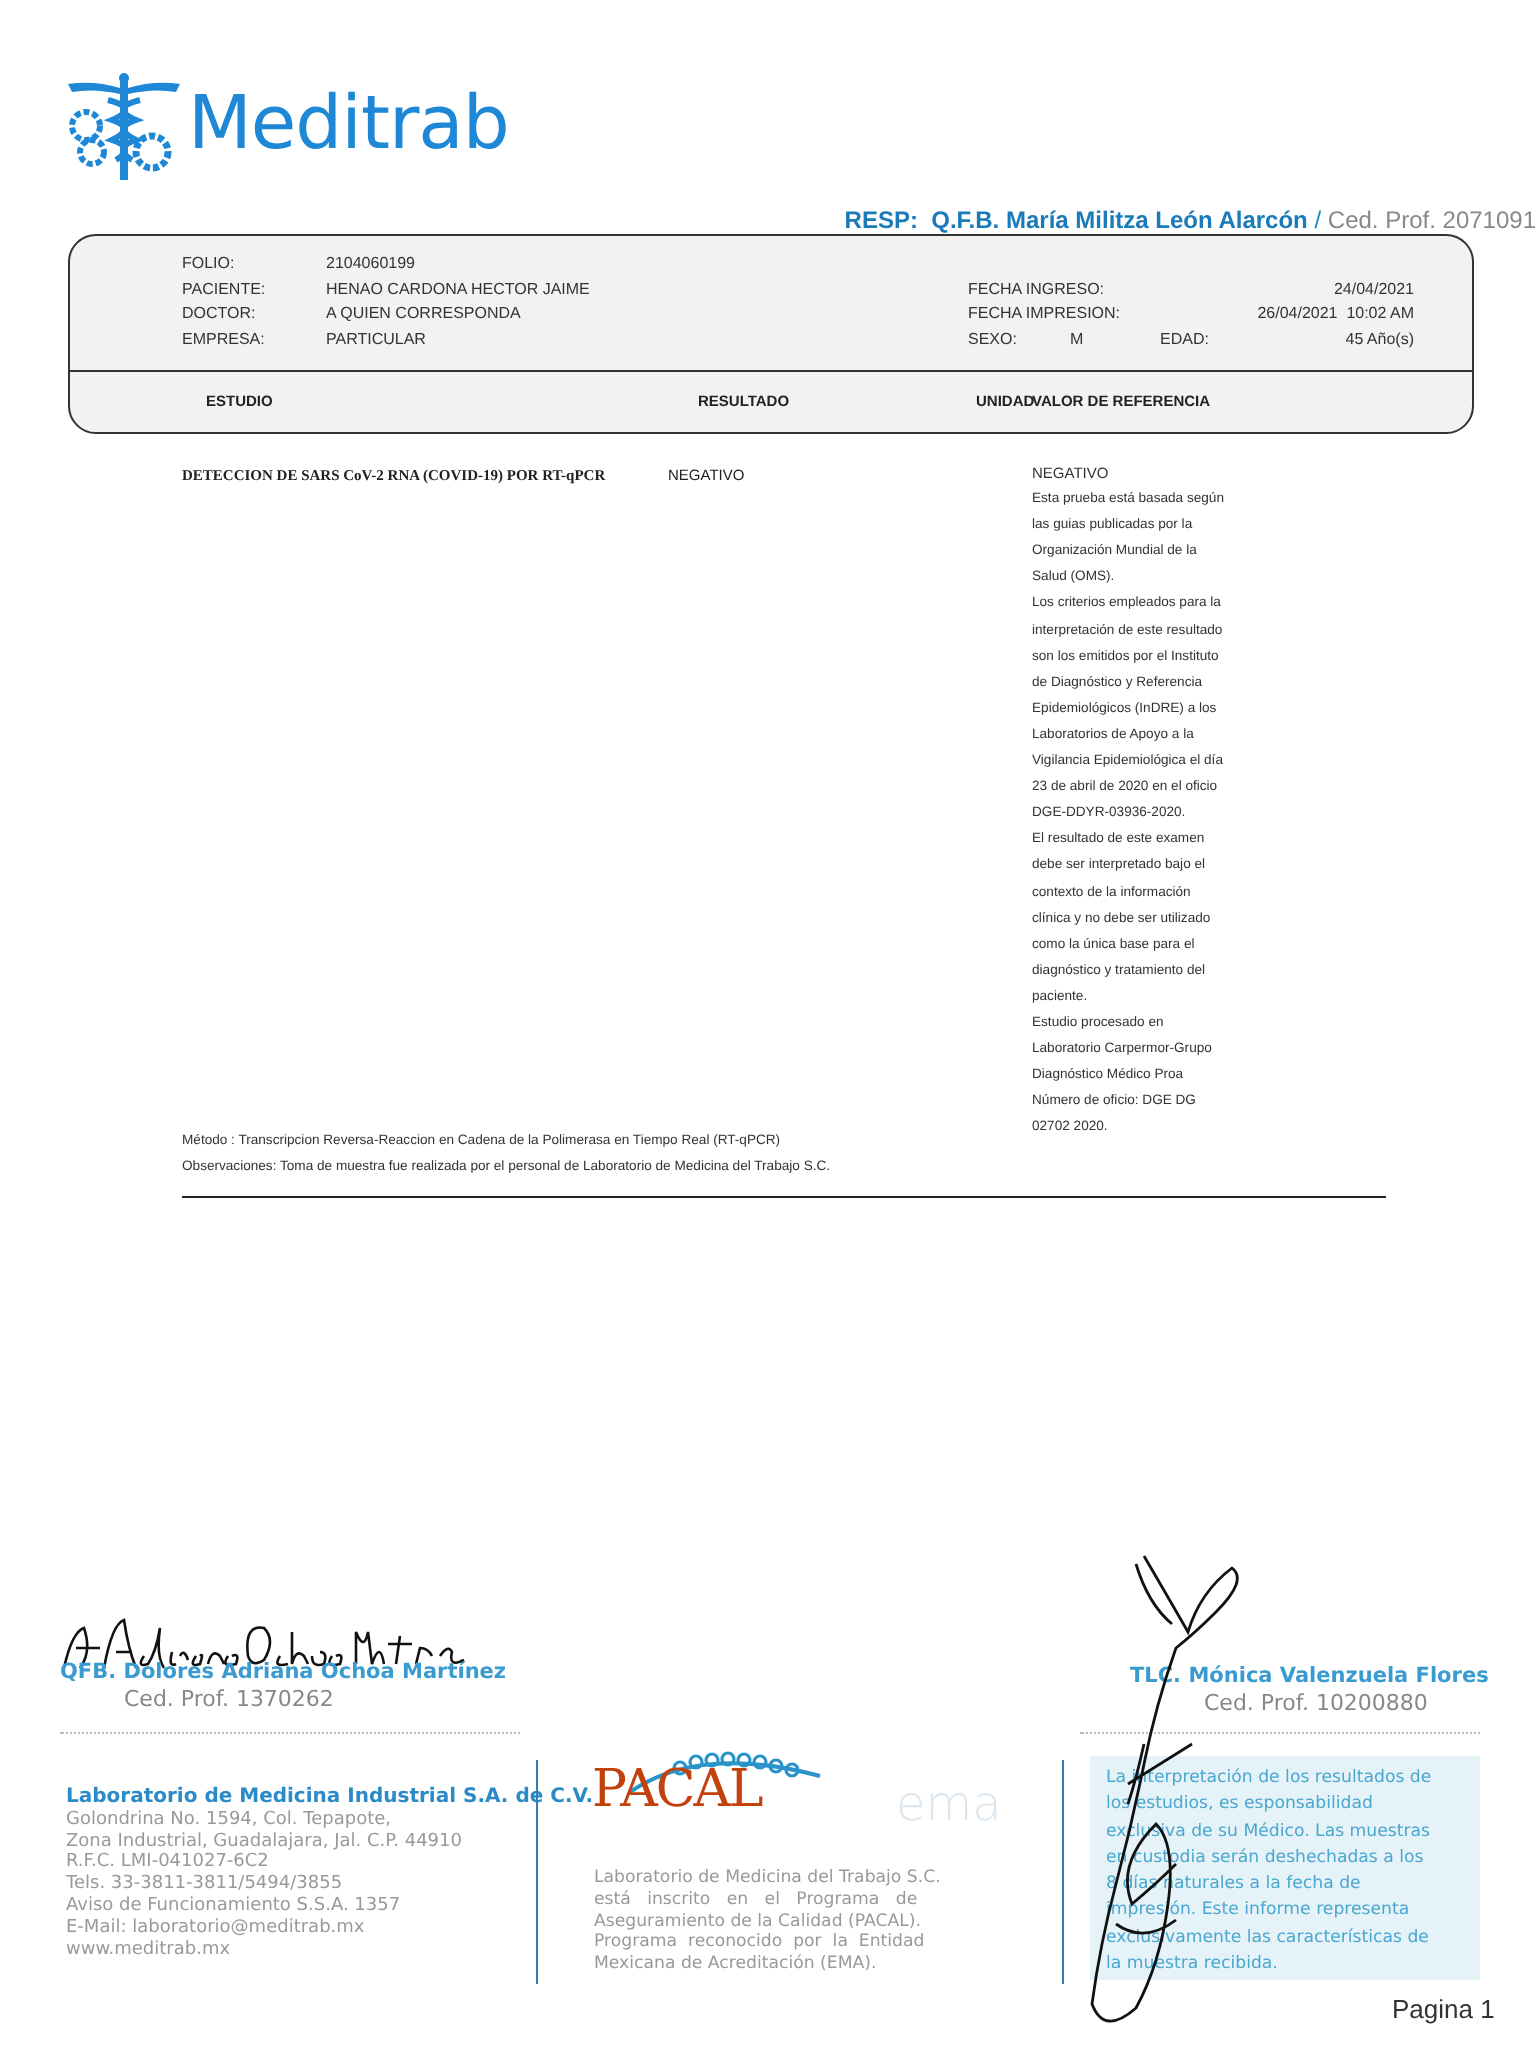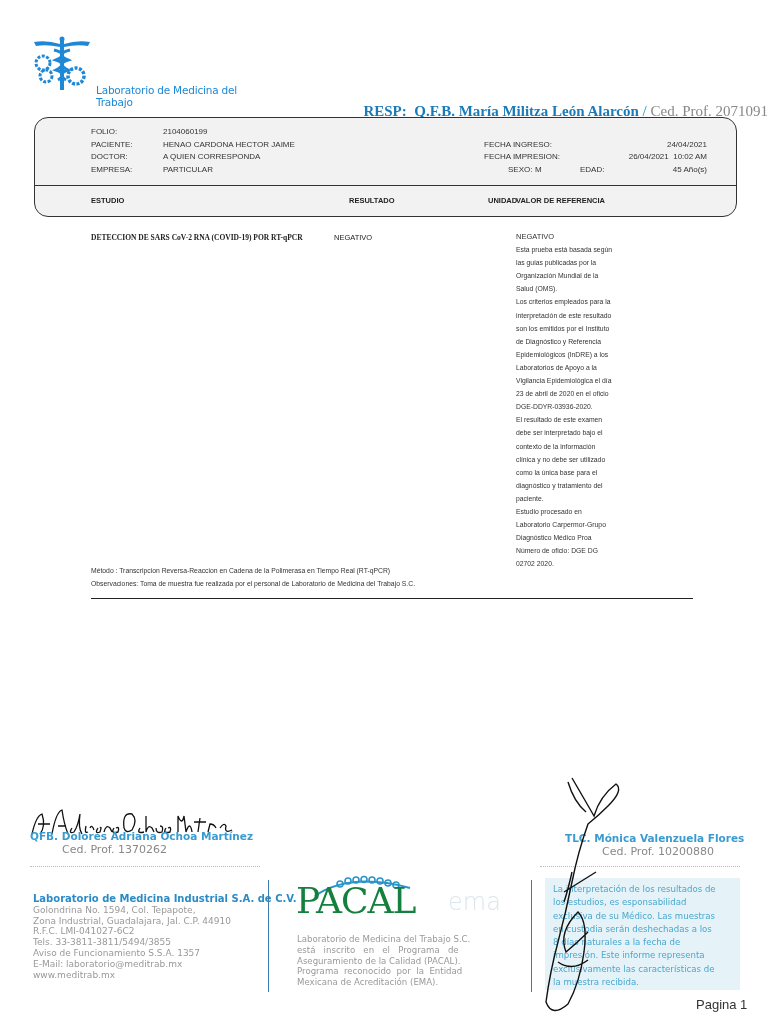--- a/index.html
+++ b/index.html
@@ -4,21 +4,21 @@
   <style>
     * { margin: 0; padding: 0; box-sizing: border-box; }
     html, body { width: 768px; height: 1024px; background: #ffffff; overflow: hidden; }
     body { position: relative; font-family: "Liberation Sans", sans-serif; color: #222; }
 
     .logo { position: absolute; left: 32px; top: 36px; width: 240px; height: 60px; }
     .logo-mark { position: absolute; left: 0; top: 0; width: 60px; height: 56px; }
     .logo-word { position: absolute; left: 62px; top: 4px; font-family: "DejaVu Sans", sans-serif; font-size: 37px; color: #1e88d6; letter-spacing: -0.5px; font-weight: normal; }
     .logo-sub { position: absolute; left: 64px; top: 48px; font-family: "DejaVu Sans", sans-serif; font-size: 10.5px; color: #1e88d6; letter-spacing: -0.2px; }
 
-    .resp { position: absolute; right: 0; top: 103px; font-size: 15px; color: #1a8bc5; white-space: nowrap; font-family: Liberation Serif, serif; }
+    .resp { position: absolute; right: 0; top: 103px; font-size: 12px; color: #1a8bc5; white-space: nowrap; font-family: Liberation Sans, sans-serif; }
     .resp b { color: #1a7bb8; }
     .resp .ced { color: #888; }
 
     .header-box { position: absolute; left: 34px; top: 117px; width: 703px; height: 100px; background: #f2f2f2; border: 1.5px solid #333; border-radius: 14px; }
     .header-divider { position: absolute; left: 0; right: 0; top: 67px; border-top: 1.5px solid #333; }
 
     .hf { position: absolute; font-size: 8px; color: #333; white-space: nowrap; }
     .th { position: absolute; font-size: 7.5px; color: #222; font-weight: bold; white-space: nowrap; }
 
     .row-text { position: absolute; font-size: 7.5px; color: #222; white-space: nowrap; }
@@ -35,21 +35,21 @@
 
     .sig-name-r { position: absolute; left: 565px; top: 832px; font-family: "DejaVu Sans", sans-serif; font-size: 10.5px; font-weight: bold; color: #3a9bd0; white-space: nowrap; }
     .sig-ced-r { position: absolute; left: 602px; top: 845px; font-family: "DejaVu Sans", sans-serif; font-size: 11px; color: #888; white-space: nowrap; }
     .dots-r { position: absolute; left: 540px; top: 866px; width: 200px; border-top: 1px dotted #bbb; }
 
     .addr { position: absolute; left: 33px; top: 894px; font-family: "DejaVu Sans", sans-serif; font-size: 9px; line-height: 10.8px; color: #999; }
     .addr .t { color: #2a8bc6; font-weight: bold; font-size: 10px; }
     .addr div { white-space: nowrap; }
     .vbar1 { position: absolute; left: 268px; top: 880px; height: 112px; border-left: 1.5px solid #3a7cb0; }
 
-    .pacal { position: absolute; left: 296px; top: 880px; font-family: "DejaVu Serif", serif; font-size: 36px; color: #15803d; letter-spacing: -1px; }
+    .pacal { position: absolute; left: 296px; top: 880px; font-family: "DejaVu Serif", serif; font-size: 26px; color: #c2410c; letter-spacing: -1px; }
     .pacal-arc { position: absolute; left: 310px; top: 874px; }
     .ema { position: absolute; left: 448px; top: 888px; font-family: "DejaVu Sans", sans-serif; font-size: 24px; color: #dbe6ee; font-weight: lighter; }
     .pacal-text { position: absolute; left: 297px; top: 934px; width: 208px; font-family: "DejaVu Sans", sans-serif; font-size: 8.6px; line-height: 10.8px; color: #999; text-align: justify; }
     .pacal-text div { white-space: nowrap; }
 
     .vbar2 { position: absolute; left: 531px; top: 880px; height: 112px; border-left: 1.5px solid #3a7cb0; }
     .disclaimer { position: absolute; left: 545px; top: 878px; width: 195px; height: 112px; background: #e5f3f8; padding: 5px 0 0 8px; font-family: "DejaVu Sans", sans-serif; font-size: 8.6px; line-height: 13.3px; color: #4aa7cf; }
     .disclaimer div { white-space: nowrap; }
 
     .page-num { position: absolute; left: 696px; top: 997px; font-size: 13px; color: #333; white-space: nowrap; }
@@ -64,21 +64,21 @@
     <path d="M2 6 Q15 4 28 8 L28 11 Q15 8 4 10 Z" fill="#1e88d6"></path>
     <path d="M58 6 Q45 4 32 8 L32 11 Q45 8 56 10 Z" fill="#1e88d6"></path>
     <rect x="28" y="2" width="4" height="52" fill="#1e88d6"></rect>
     <circle cx="30" cy="3" r="2.5" fill="#1e88d6"></circle>
     <path d="M22 14 Q38 18 24 24 Q36 28 24 34 Q36 38 26 44" stroke="#1e88d6" stroke-width="3" fill="none"></path>
     <path d="M38 14 Q22 18 36 24 Q24 28 36 34 Q24 38 34 44" stroke="#1e88d6" stroke-width="3" fill="none"></path>
     <circle cx="11" cy="27" r="7" fill="none" stroke="#1e88d6" stroke-width="3" stroke-dasharray="3 1.5"></circle>
     <circle cx="44" cy="40" r="8" fill="none" stroke="#1e88d6" stroke-width="3.5" stroke-dasharray="3 1.5"></circle>
     <circle cx="14" cy="40" r="6" fill="none" stroke="#1e88d6" stroke-width="3" stroke-dasharray="3 1.5"></circle>
   </svg>
-  <div class="logo-sub">Laboratorio de Medicina del Trabajo</div>
+  <div class="logo-word">Meditrab</div>
 </div>
 
 <div class="resp">
   <b>RESP:</b>&nbsp;
   <b>Q.F.B. María Militza León Alarcón</b>
   <span>/</span>
   <span class="ced">Ced. Prof. 2071091</span>
 </div>
 
 <div class="header-box">
@@ -90,26 +90,26 @@
   <div class="hf" style="left:128px; top:21.5px;">HENAO CARDONA HECTOR JAIME</div>
   <div class="hf" style="left:56px; top:34px;">DOCTOR:</div>
   <div class="hf" style="left:128px; top:34px;">A QUIEN CORRESPONDA</div>
   <div class="hf" style="left:56px; top:46.5px;">EMPRESA:</div>
   <div class="hf" style="left:128px; top:46.5px;">PARTICULAR</div>
 
   <div class="hf" style="left:449px; top:21.5px;">FECHA INGRESO:</div>
   <div class="hf" style="right:29px; top:21.5px;">24/04/2021</div>
   <div class="hf" style="left:449px; top:34px;">FECHA IMPRESION:</div>
   <div class="hf" style="right:29px; top:34px; white-space:pre;">26/04/2021  10:02 AM</div>
-  <div class="hf" style="left:473px; top:46.5px;">SEXO:</div>
+  <div class="hf" style="left:449px; top:46.5px;">SEXO:</div>
   <div class="hf" style="left:500px; top:46.5px;">M</div>
   <div class="hf" style="left:545px; top:46.5px;">EDAD:</div>
   <div class="hf" style="right:29px; top:46.5px;">45 Año(s)</div>
 
-  <div class="th" style="left:56px; top:78px;">ESTUDIO</div>
+  <div class="th" style="left:68px; top:78px;">ESTUDIO</div>
   <div class="th" style="left:299px; top:78px;padding-left:15px;">RESULTADO</div>
   <div class="th" style="left:420px; top:78px;padding-left:33px;">UNIDAD</div>
   <div class="th" style="left:481px; top:78px;">VALOR DE REFERENCIA</div>
 </div>
 
 <div class="row-text bold" style="left:91px; top:233px;">DETECCION DE SARS CoV-2 RNA (COVID-19) POR RT-qPCR</div>
 <div class="row-text" style="left:334px; top:233px;">NEGATIVO</div>
 <div class="row-text" style="left:455px; top:233px;"></div>
 
 <div class="ref">

